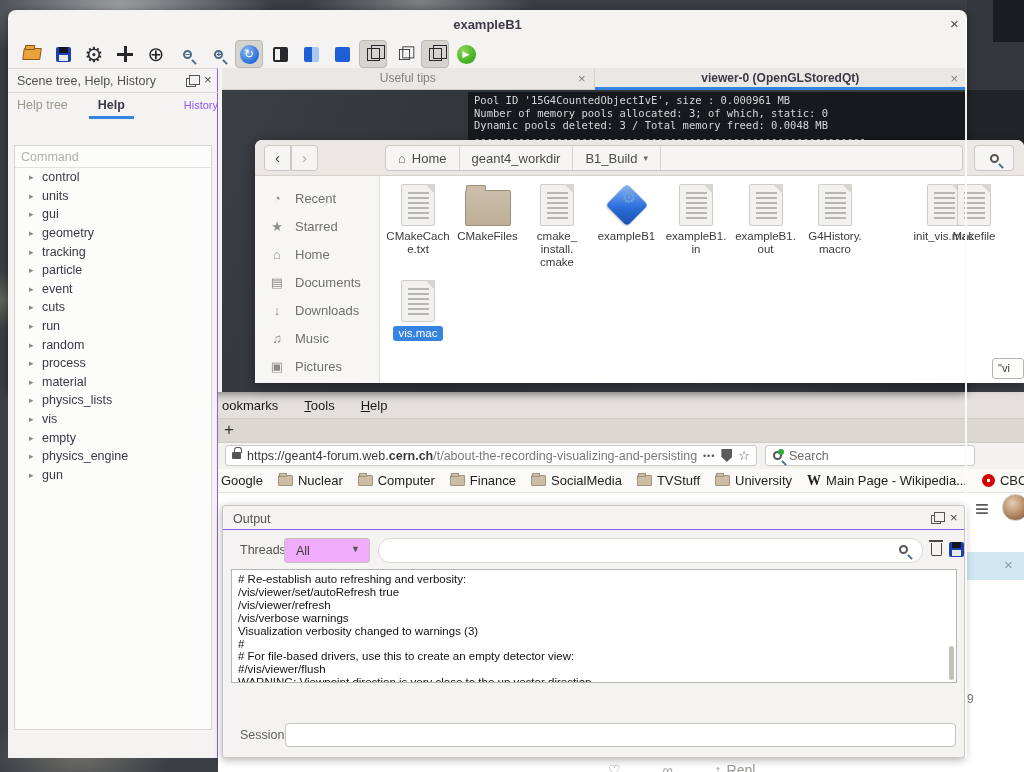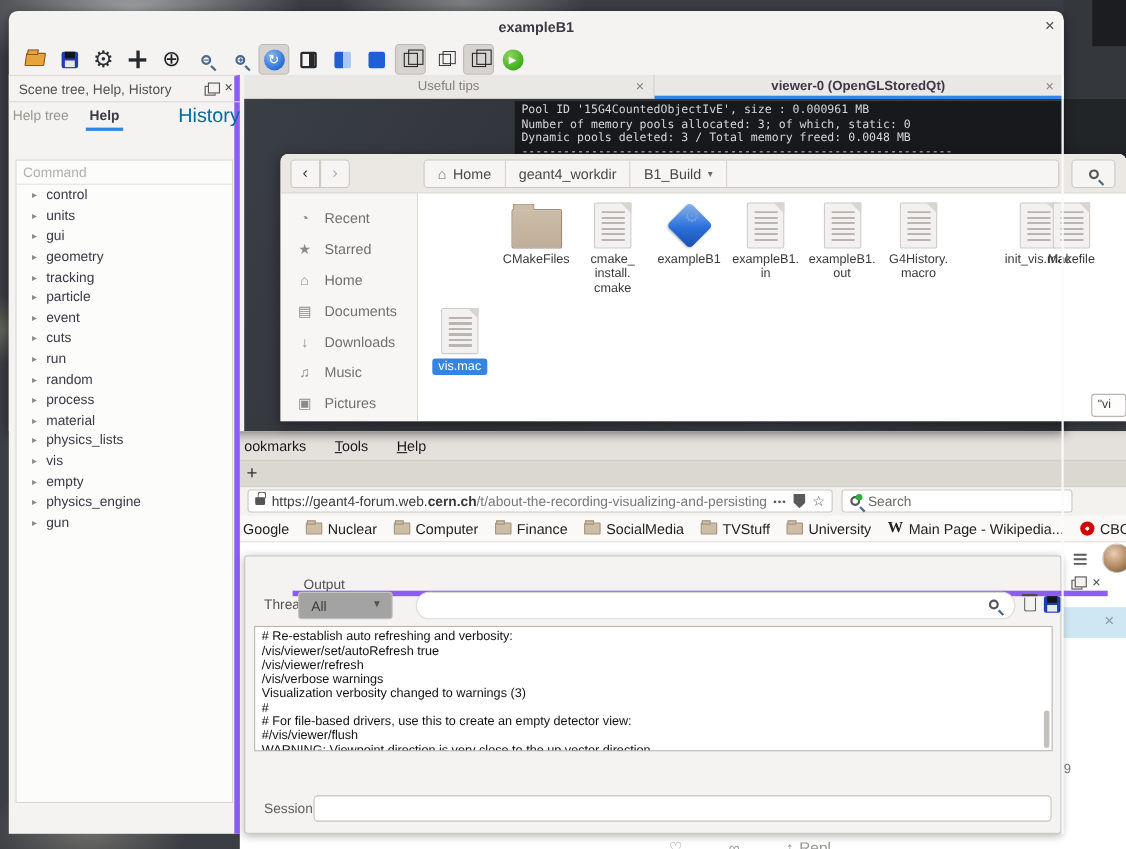--- a/index.html
+++ b/index.html
@@ -244,30 +244,30 @@
   <div class="abs" style="left:214px; top:80px; width:745px; height:302px; background:linear-gradient(115deg, #3a3e45 0%, #2f3339 40%, #383d44 70%, #2c3036 100%);">
     <div class="abs clip mono" style="left:246px; top:2px; width:497px; height:50px; background:#17191c; color:#d4d7d9; font-size:10.5px; line-height:12.5px; padding:2px 6px; white-space:nowrap;" id="terminal-lines">
         <div>Pool ID '15G4CountedObjectIvE', size : 0.000961 MB</div>
         <div>Number of memory pools allocated: 3; of which, static: 0</div>
         <div>Dynamic pools deleted: 3 / Total memory freed: 0.0048 MB</div>
         <div>--------------------------------------------------------------</div>
       </div>
   </div>
 </div>
 
-<div class="abs win" style="left:8px; top:68px; width:210px; height:690px; box-shadow:none; border-right:5px solid #8b5cf6; border-top:1px solid #dcd9d4;">
+<div class="abs win" style="left:8px; top:68px; width:210px; height:690px; box-shadow:none; border-right:1px solid #8b5cf6; border-top:1px solid #dcd9d4;">
   <div class="abs" style="left:0; top:0; width:210px; height:24px; border-bottom:1px solid #dcd9d4;">
     <span style="position:absolute; left:9px; top:5px; font-size:12.5px; color:#55524e;">Scene tree, Help, History</span>
     <span class="float-icon" style="position:absolute; left:178px; top:9px;"></span>
     <span class="xbtn" style="position:absolute; left:196px; top:4px;">×</span>
   </div>
   <div class="abs" style="left:0; top:24px; width:210px; height:26px; display:flex;" id="dock-tabs">
       <div style="flex: 1 1 0%; position: relative; text-align: center;"><span style="font-size: 12.5px; line-height: 24px; color: rgb(154, 151, 143); font-weight: normal;">Help tree</span></div>
       <div style="flex: 1 1 0%; position: relative; text-align: center;"><span style="font-size: 12.5px; line-height: 24px; color: rgb(61, 56, 70); font-weight: bold;">Help</span><div style="position: absolute; left: 12px; right: 12px; bottom: 0px; height: 3px; background: rgb(53, 132, 228);"></div></div>
-      <div style="flex: 1 1 0%; position: relative; text-align: center;"><span style="font-size: 18px; line-height: 24px; color: #0369a1; font-weight: normal; margin-left: 38px;">History</span></div>
+      <div style="flex: 1 1 0%; position: relative; text-align: center;"><span style="font-size: 11px; line-height: 24px; color: #8b5cf6; font-weight: normal; margin-left: 38px;">History</span></div>
     </div>
   <div class="abs" style="left:6px; top:76px; width:198px; height:585px; background:#fcfcfb; border:1px solid #d8d5d0;">
     <div style="height:22px; line-height:22px; padding-left:6px; color:#b3b0aa; font-size:12.5px; border-bottom:1px solid #e4e1dc;">Command</div>
     <div id="tree-items">
         <div class="treerow">
           <span class="arrow">▸</span>
           <span class="lbl">control</span>
         </div>
         <div class="treerow">
           <span class="arrow">▸</span>
@@ -331,28 +331,28 @@
         </div>
         <div class="treerow">
           <span class="arrow">▸</span>
           <span class="lbl">gun</span>
         </div>
       </div>
   </div>
 </div>
 
 <div class="abs panelbox" style="left:222px; top:505px; width:743px; height:253px; box-shadow:0 2px 8px rgba(0,0,0,.3);">
-  <div class="abs" style="left:0; top:12px; width:741px; height:24px; border-bottom:5px solid #8b5cf6;margin-left:43px;">
+  <div class="abs" style="left:0; top:0; width:741px; height:24px; border-bottom:1px solid #8b5cf6;">
     <span style="position:absolute; left:10px; top:6px; font-size:12.5px; color:#55524e;">Output</span>
     <span class="float-icon" style="position:absolute; left:708px; top:9px;"></span>
     <span class="xbtn" style="position:absolute; left:727px; top:5px;">×</span>
   </div>
   <div class="abs" style="left:0; top:26px; width:741px; height:36px;">
     <span style="position:absolute; left:17px; top:11px; font-size:12.5px; color:#55524e;">Threads:</span>
-    <div style="position:absolute; left:48px; top:6px; width:86px; height:25px; background:#a3a3a3; border:1px solid #c6c3bd; border-radius:3px;">
+    <div style="position:absolute; left:61px; top:6px; width:86px; height:25px; background:#f0abfc; border:1px solid #c6c3bd; border-radius:3px;">
       <span style="position:absolute; left:11px; top:5px; font-size:12.5px; color:#3d3a36;">All</span>
       <span style="position:absolute; right:9px; top:5px; font-size:9px; color:#55524e;">▼</span>
     </div>
     <div style="position:absolute; left:155px; top:6px; width:545px; height:25px; background:#fff; border:1px solid #dcd9d4; border-radius:12px;">
       <span class="lens" style="position:absolute; right:14px; top:6px; border-color:#555;"></span>
     </div>
     <span class="trash-icon" style="position:absolute; left:708px; top:11px;"></span>
     <span class="ico-floppy" style="position:absolute; left:726px; top:10px; display:inline-block;"></span>
   </div>
   <div class="abs clip" style="left:8px; top:63px; width:726px; height:114px; background:#fff; border:1px solid #b8b5b0; font-size:11.5px; line-height:12.9px; color:#111; padding:3px 6px; white-space:pre;" id="console-lines"><div># Re-establish auto refreshing and verbosity:</div><div>/vis/viewer/set/autoRefresh true</div><div>/vis/viewer/refresh</div><div>/vis/verbose warnings</div><div>Visualization verbosity changed to warnings (3)</div><div>#</div><div># For file-based drivers, use this to create an empty detector view:</div><div>#/vis/viewer/flush</div><div>WARNING: Viewpoint direction is very close to the up vector direction.</div></div>
@@ -411,20 +411,29 @@
         <span class="sic">♫</span>
         <span>Music</span>
       </div>
       <div class="fmside-item">
         <span class="sic">▣</span>
         <span>Pictures</span>
       </div>
     </div>
 
   <div class="abs" style="left:125px; top:36px; width:644px; height:207px; background:#fff;" id="fm-grid">
+      <div class="fitem" style="left: 4px; top: 8px;">
+        <div class="icwrap">
+          <div class="page-icon"></div>
+        </div>
+        <div>
+          <div>CMakeCach</div>
+          <div>e.txt</div>
+        </div>
+      </div>
       <div class="fitem" style="left: 143px; top: 8px;">
         <div class="icwrap">
           <div class="page-icon"></div>
         </div>
         <div>
           <div>cmake_</div>
           <div>install.</div>
           <div>cmake</div>
         </div>
       </div>

